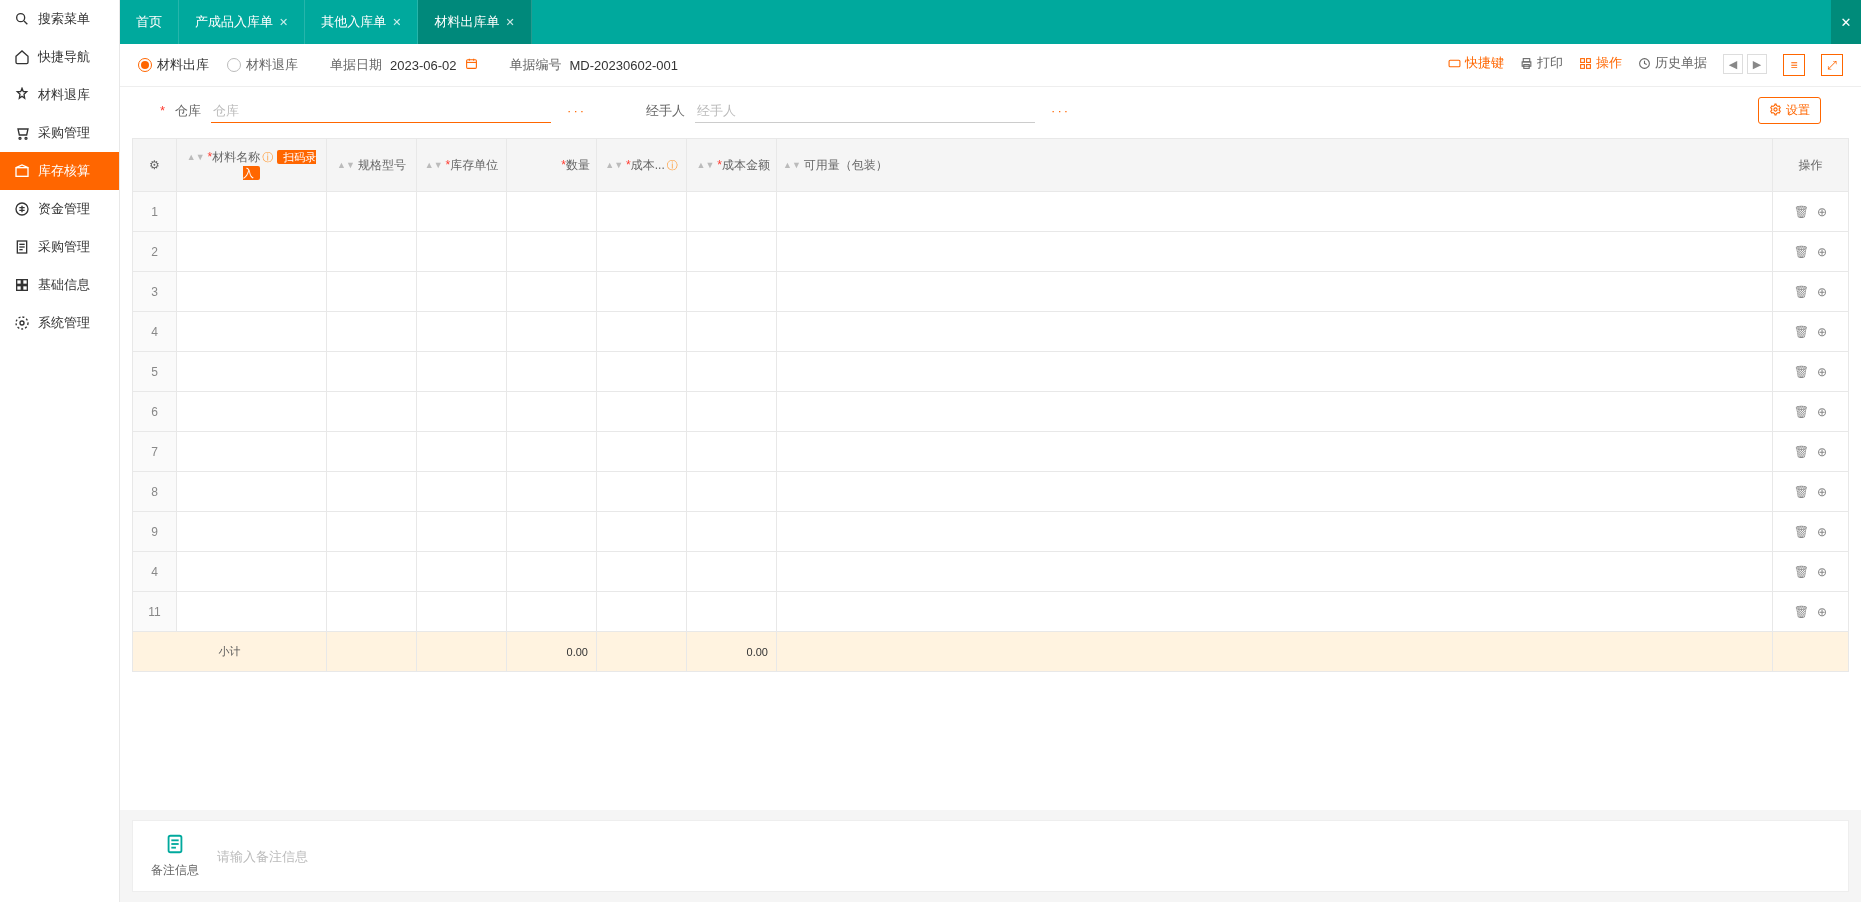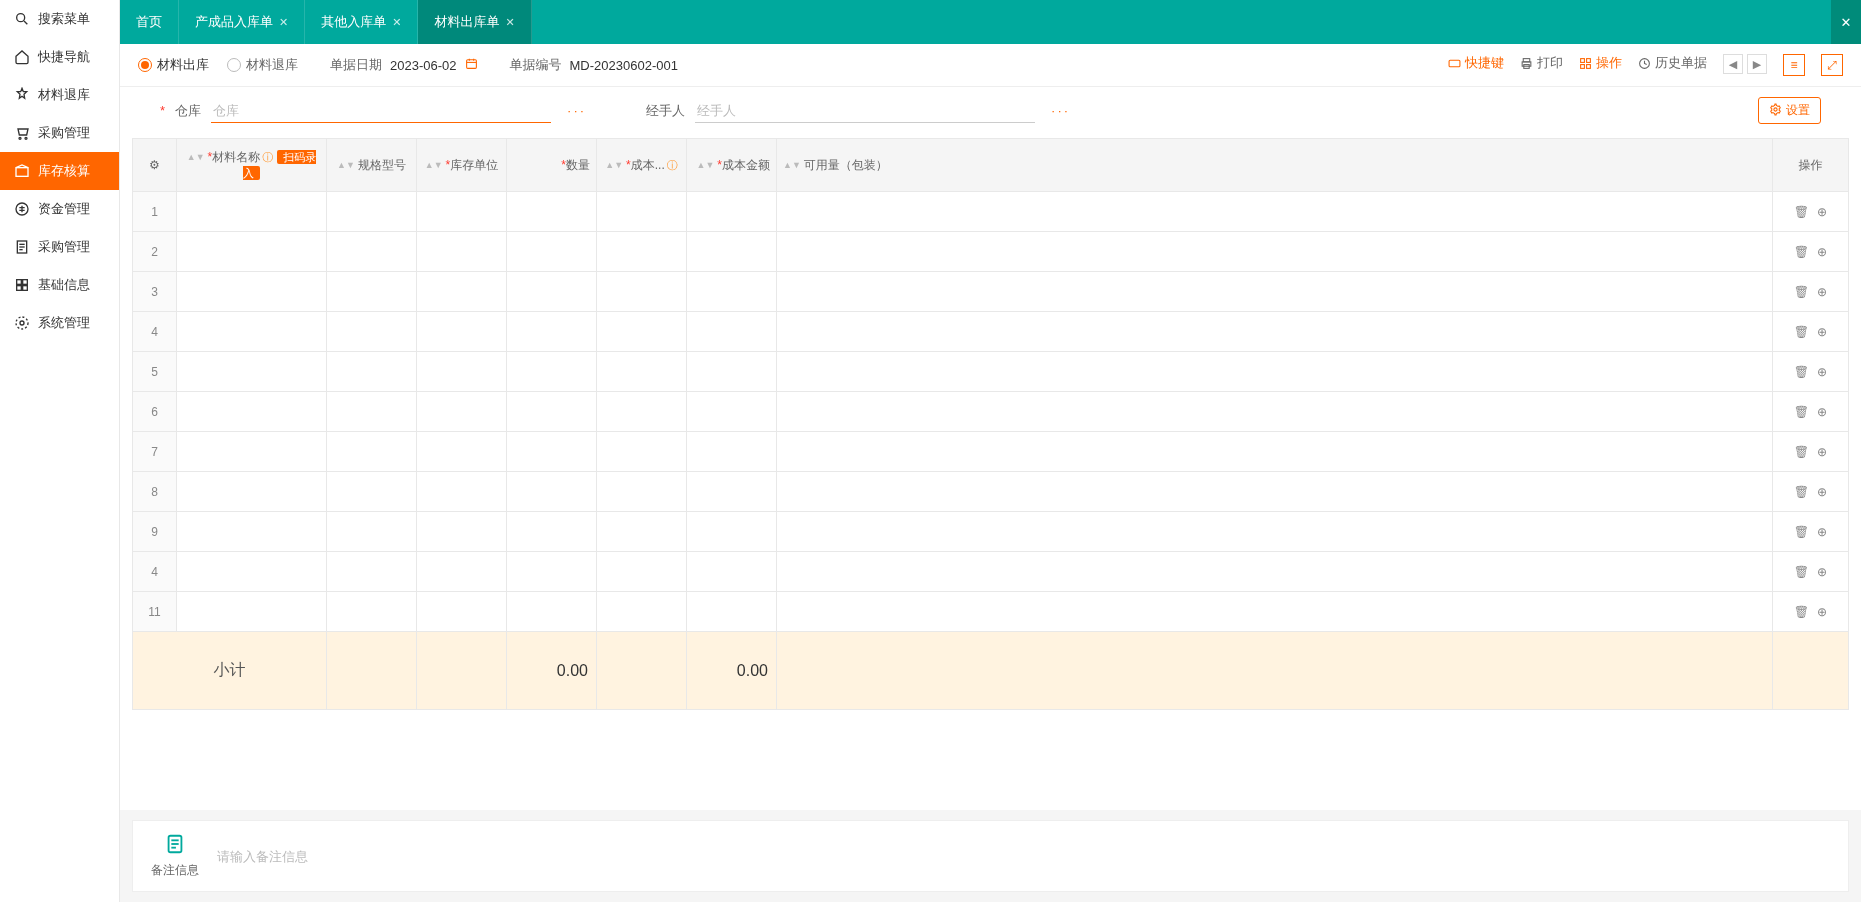--- a/index.html
+++ b/index.html
@@ -65,21 +65,21 @@
 thead th .help { color:#ff9933; font-size:11px; margin-left:2px;}
 .scan-badge { background:#ff6600; color:#fff; font-size:11px; padding:1px 6px; border-radius:2px; margin-left:4px; }
 tbody td { height:40px; text-align:center; color:#666; }
 tbody td.rownum { background:#fafafa; color:#888; width:44px;}
 .op-cell { text-align:center; }
 .op-cell .op-icon { display:inline-block; margin:0 4px; cursor:pointer; color:#888;}
 .col-op { width:76px; }
 .col-num { width:44px; }
 
 
-.subtotal-row td { background:#fff3e0; color:#333; font-size:16px; padding:28px 8px; text-align:right;margin-left:27px; }
+.subtotal-row td { background:#fff3e0; color:#333; font-size:11px; padding:10px 8px; text-align:right;margin-left:27px; }
 .subtotal-row td.lbl { text-align:center; color:#555; }
 
 
 .remark-bar { background:#fff; margin:10px 12px; border:1px solid #eee; display:flex; align-items:center; padding:12px 18px; gap:18px; }
 .remark-icon-block { display:flex; flex-direction:column; align-items:center; gap:4px; color:#00a99d; }
 .remark-icon-block .rtext { color:#666; font-size:12px; }
 .remark-input { flex:1; border:none; outline:none; font-size:13px; color:#333; }
 .remark-input::placeholder { color:#bbb; }
 
 

